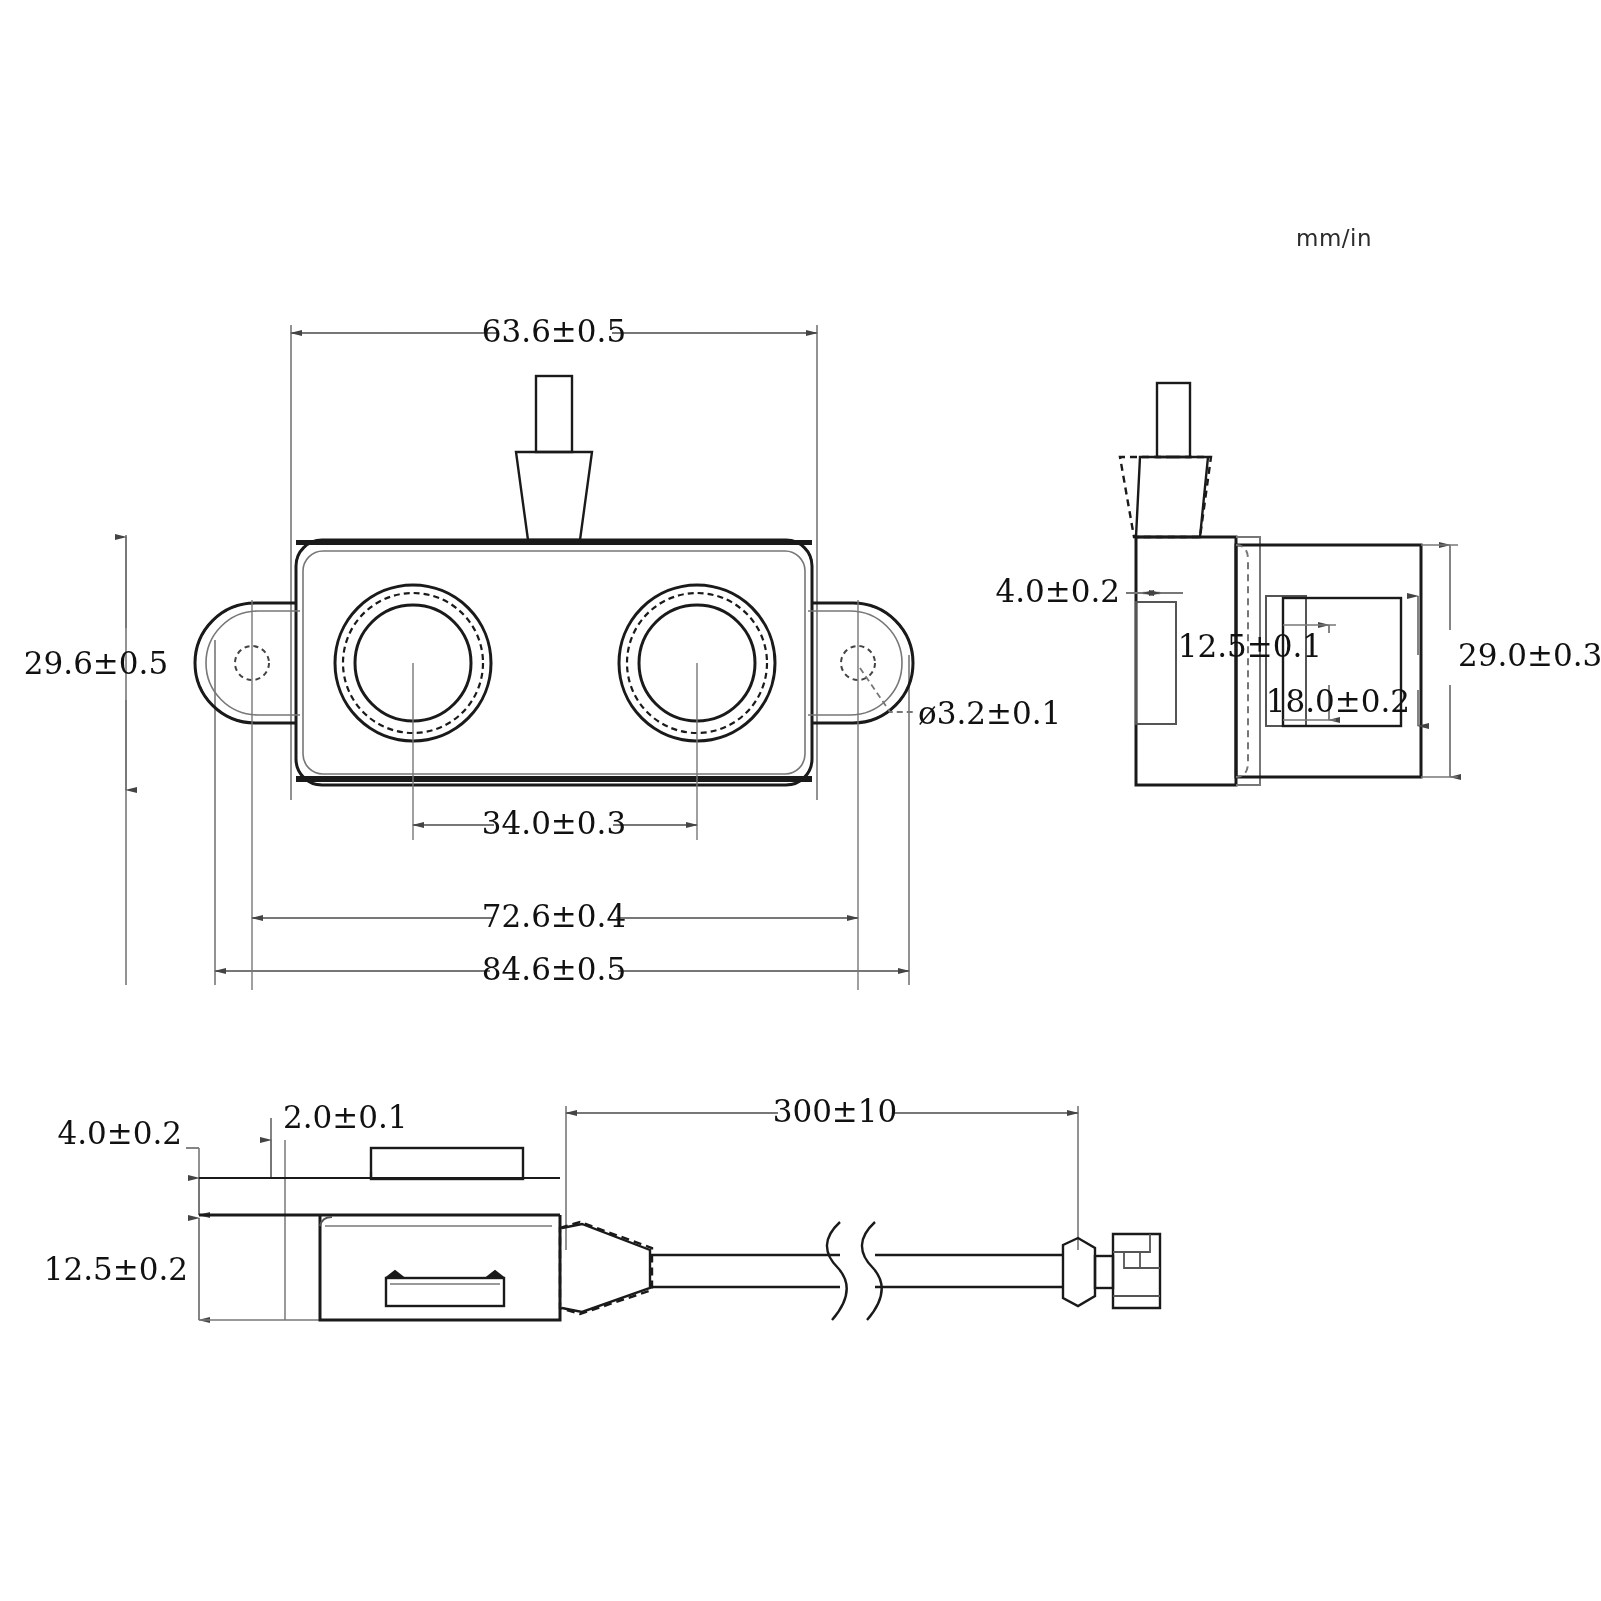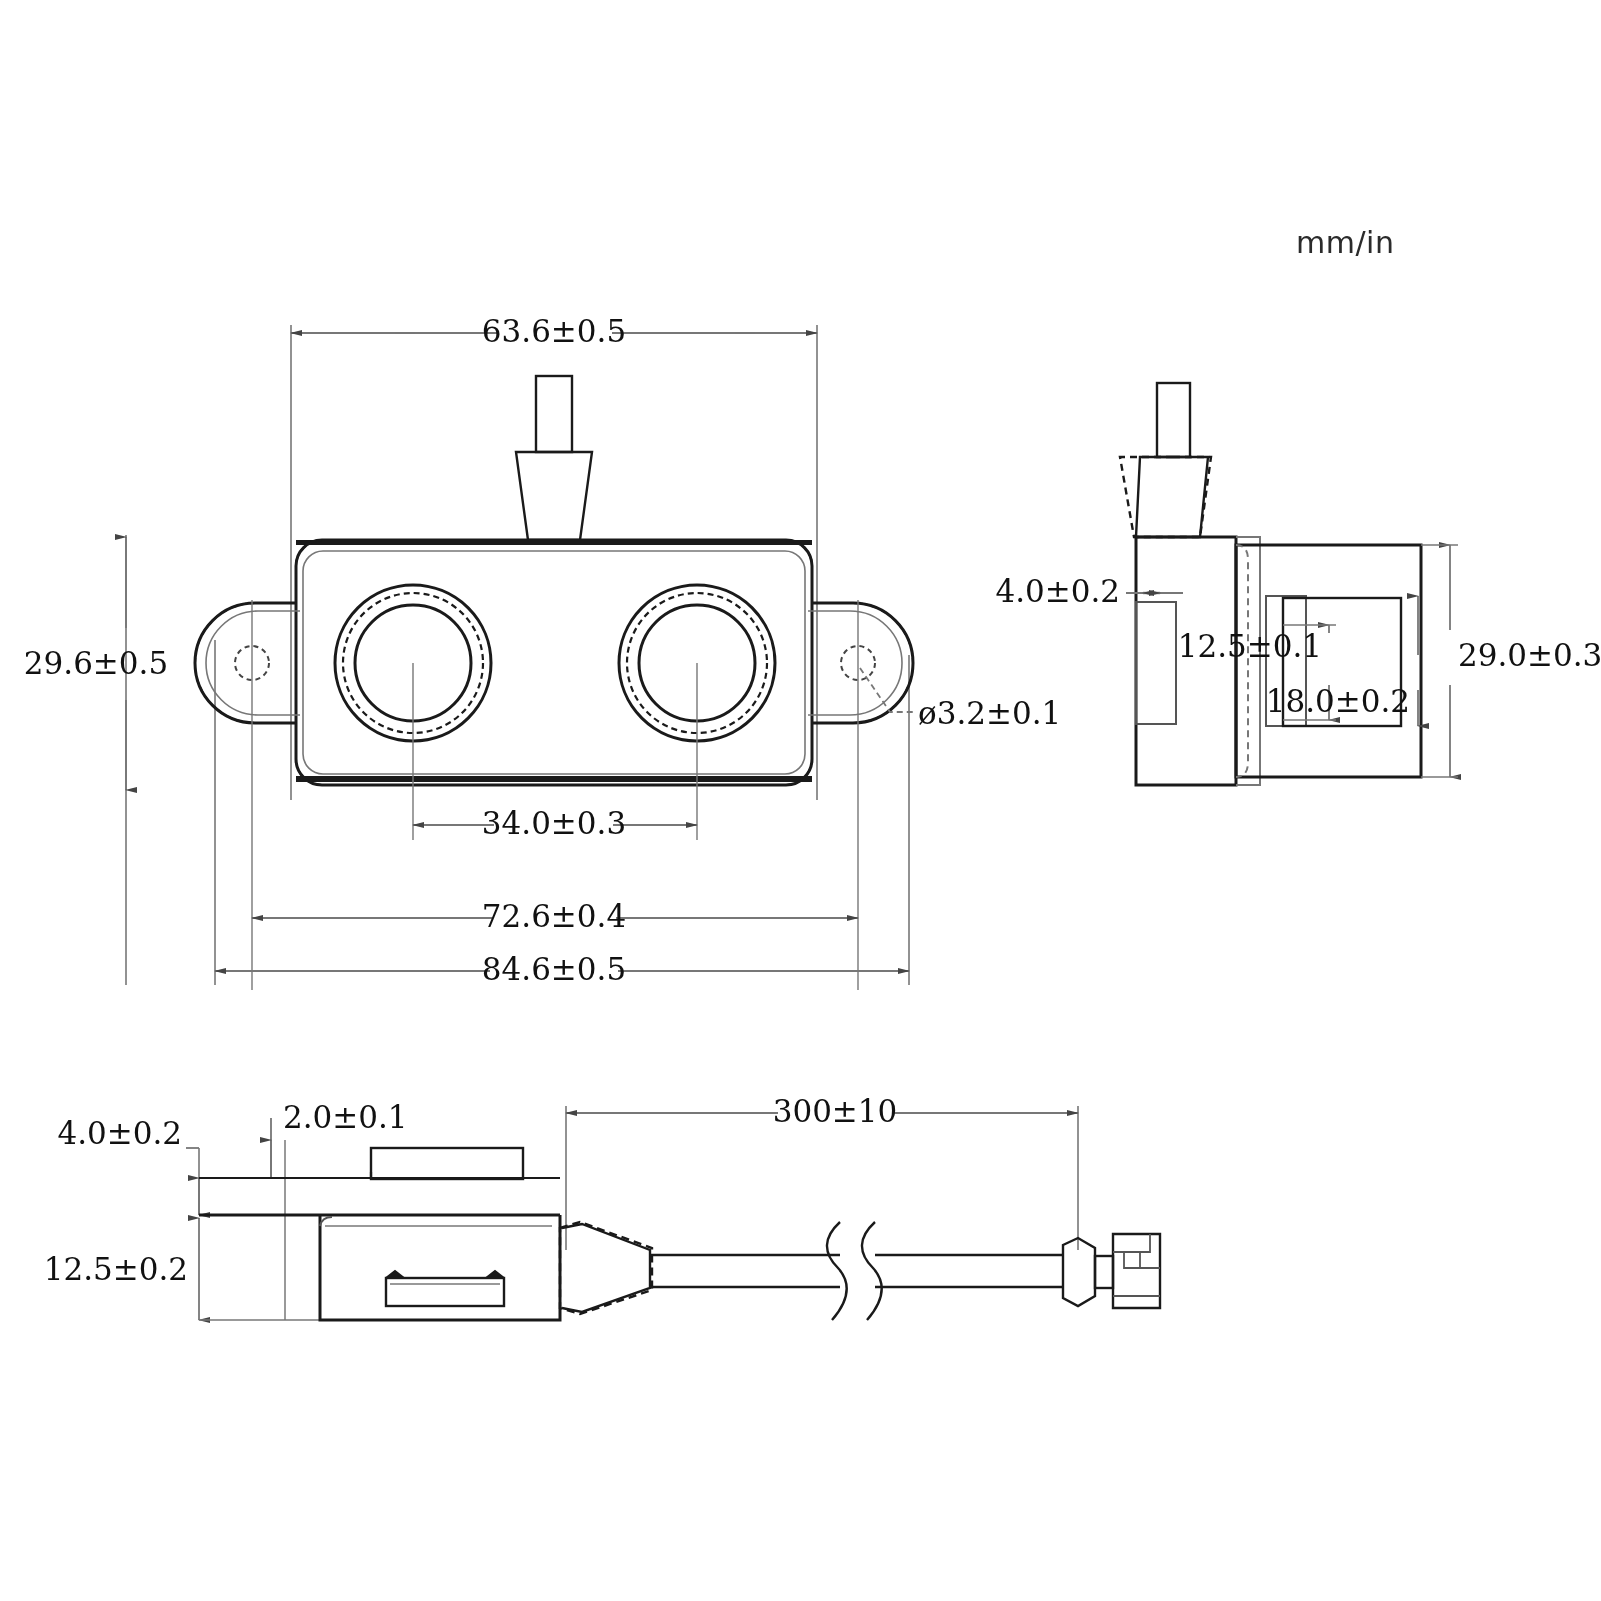--- a/index.html
+++ b/index.html
@@ -18,21 +18,21 @@
   #drawing-root {
     position: absolute;
     left: 0; top: 0;
     width: 1601px;
     height: 1601px;
   }
   svg { display: block; }
   .unit-note {
     position: absolute;
     font-family: "DejaVu Sans", sans-serif;
-    font-size: 30px;
+    font-size: 23px;
     color: #2b2b2b;
     letter-spacing: 0.5px;
     white-space: nowrap;
   }
 </style>
 </head>
 <body>
 
 <div id="drawing-root">
 

